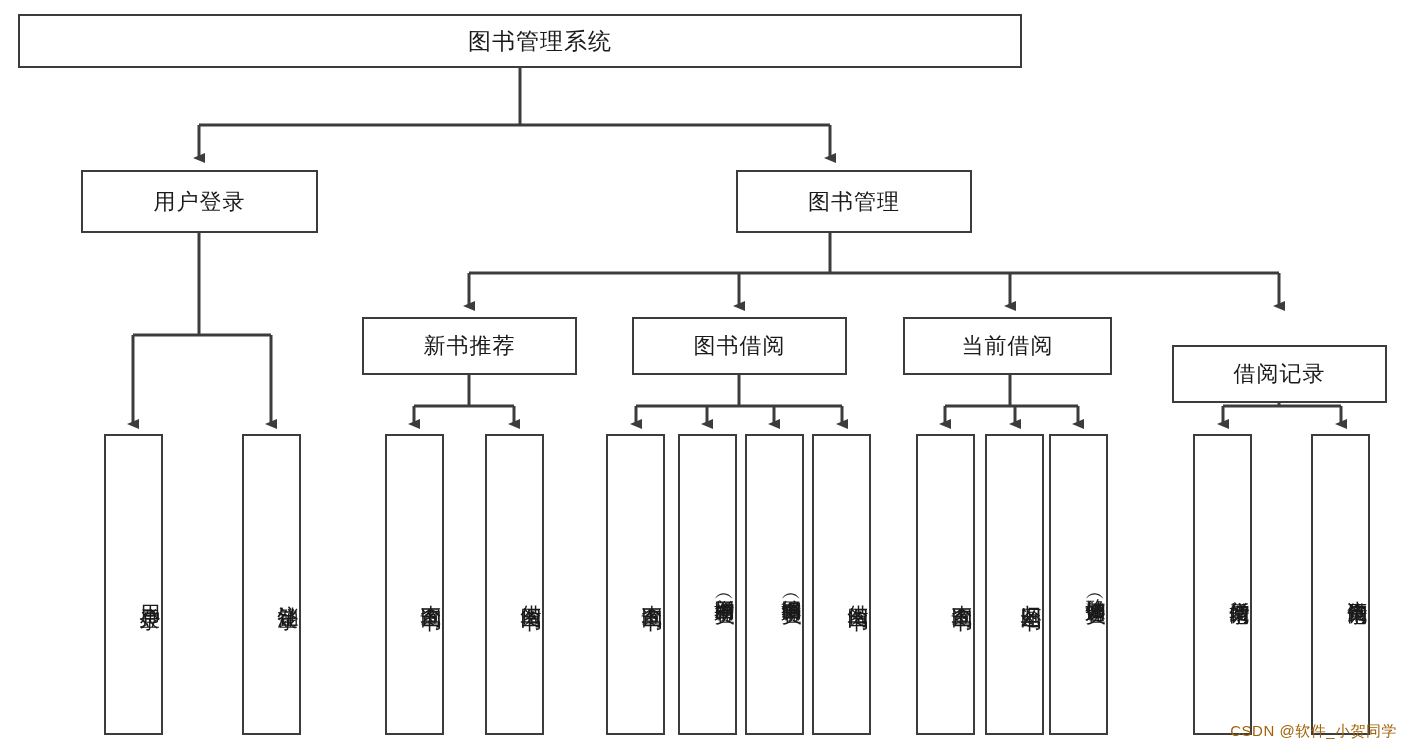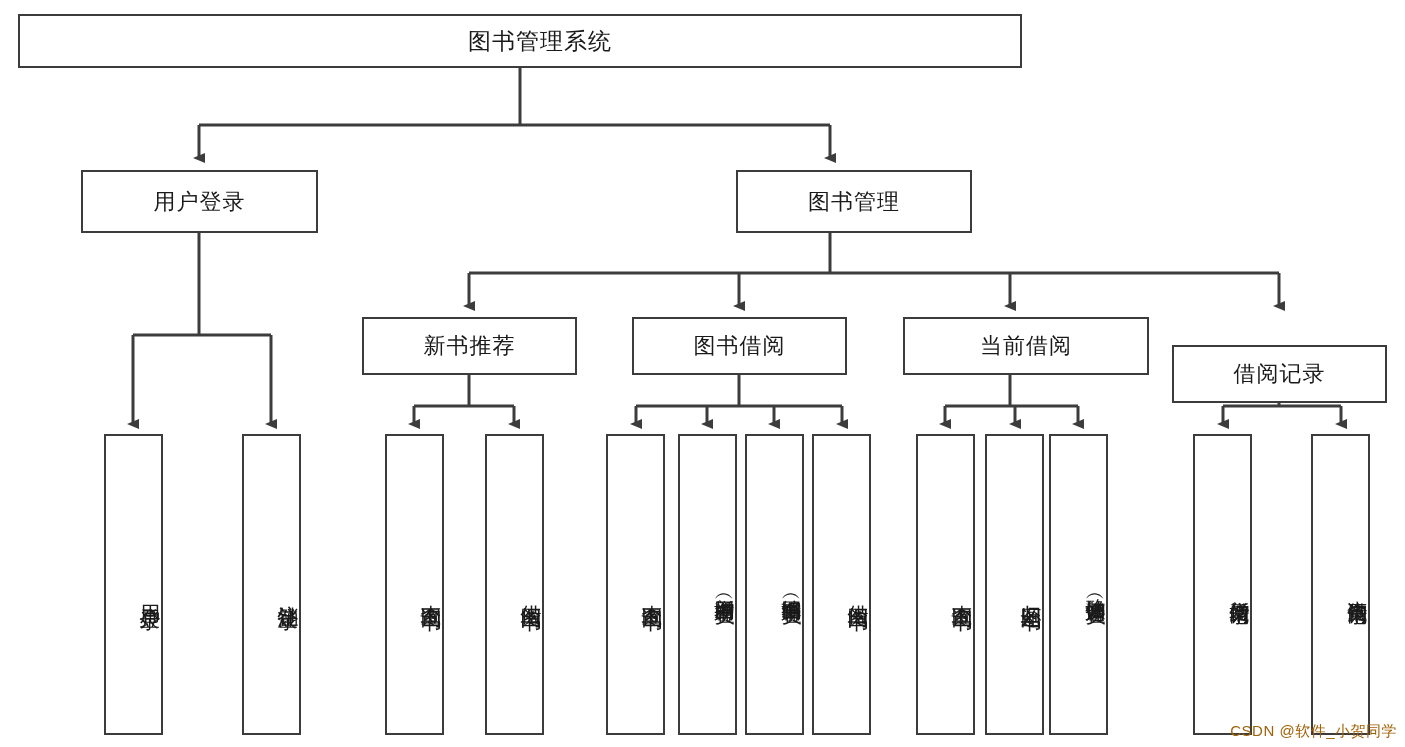--- a/index.html
+++ b/index.html
@@ -123,21 +123,21 @@
     </g>
   </svg>
 
   <div class="node horiz root" style="left:18px; top:14px; width:1004px; height:54px;padding-left:40px;">图书管理系统</div>
 
   <div class="node horiz" style="left:81px; top:170px; width:237px; height:63px;">用户登录</div>
   <div class="node horiz" style="left:712px; top:170px; width:236px; height:63px;margin-left:24px;">图书管理</div>
 
   <div class="node horiz" style="left:362px; top:317px; width:215px; height:58px;">新书推荐</div>
   <div class="node horiz" style="left:632px; top:317px; width:215px; height:58px;">图书借阅</div>
-  <div class="node horiz" style="left:903px; top:317px; width:246px; height:58px;">当前借阅</div>
+  <div class="node horiz" style="left:903px; top:317px; width:209px; height:58px;">当前借阅</div>
   <div class="node horiz" style="left:1172px; top:317px; width:215px; height:58px;margin-top:28px;">借阅记录</div>
 
   <div class="node vert" style="left:104px; top:434px; width:59px; height:301px;">用户登录</div>
   <div class="node vert" style="left:242px; top:434px; width:59px; height:301px;">注销登录</div>
 
   <div class="node vert" style="left:385px; top:434px; width:59px; height:301px;">查询图书</div>
   <div class="node vert" style="left:485px; top:434px; width:59px; height:301px;">借阅图书</div>
 
   <div class="node vert" style="left:606px; top:434px; width:59px; height:301px;">查询图书</div>
   <div class="node vert tall-text" style="left:678px; top:434px; width:59px; height:301px;">新增图书（管理员）</div>

